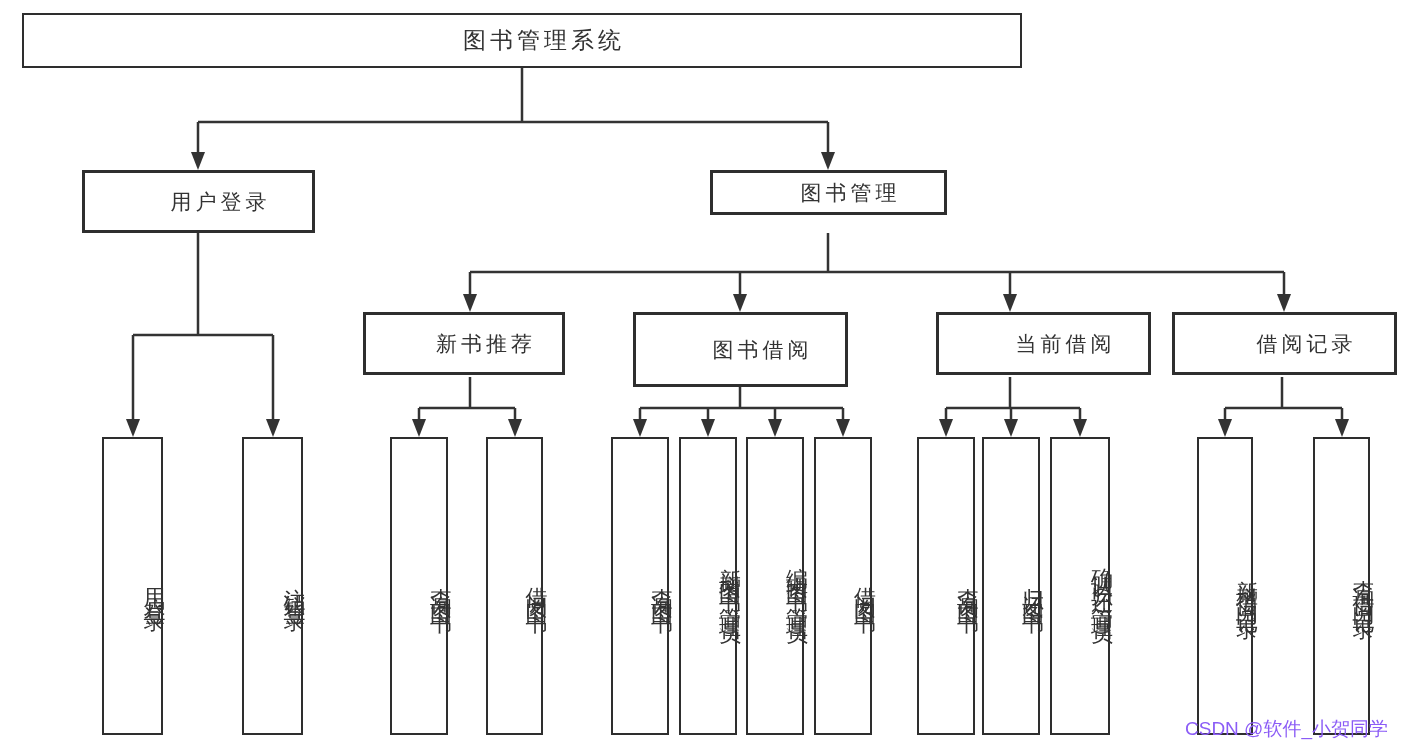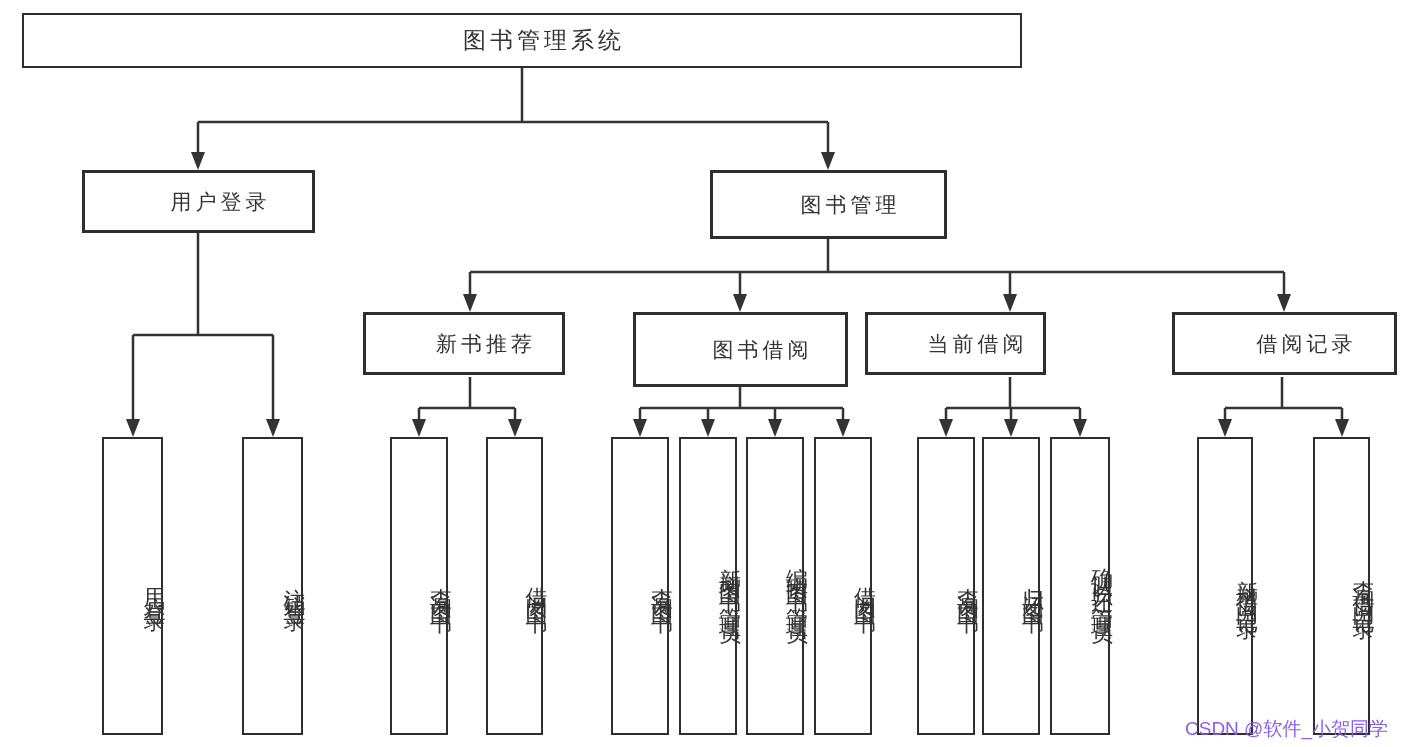--- a/index.html
+++ b/index.html
@@ -114,31 +114,31 @@
     </g>
   </svg>
 
   <div class="box box-root" style="left:22px;top:13px;width:1000px;height:55px">
     <span>图书管理系统</span>
   </div>
 
   <div class="box box-h" style="left:82px;top:170px;width:233px;height:63px">
     <span>用户登录</span>
   </div>
-  <div class="box box-h" style="left:710px;top:170px;width:237px;height:69px">
+  <div class="box box-h" style="left:710px;top:170px;width:237px;height:45px">
     <span>图书管理</span>
   </div>
 
   <div class="box box-h" style="left:363px;top:312px;width:202px;height:63px">
     <span>新书推荐</span>
   </div>
   <div class="box box-h" style="left:633px;top:312px;width:215px;height:75px">
     <span>图书借阅</span>
   </div>
-  <div class="box box-h" style="left:865px;top:312px;width:181px;height:63px">
+  <div class="box box-h" style="left:936px;top:312px;width:215px;height:63px">
     <span>当前借阅</span>
   </div>
   <div class="box box-h" style="left:1172px;top:312px;width:225px;height:63px">
     <span>借阅记录</span>
   </div>
 
   <div class="box box-v" style="left:102px;top:437px;width:61px;height:298px">
     <span class="vtext">用户登录</span>
   </div>
   <div class="box box-v" style="left:242px;top:437px;width:61px;height:298px">

